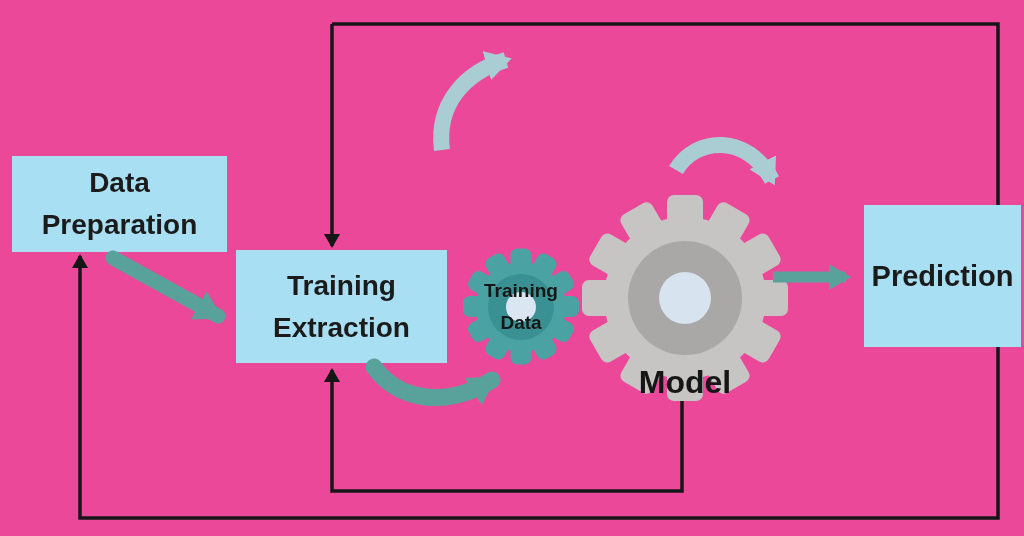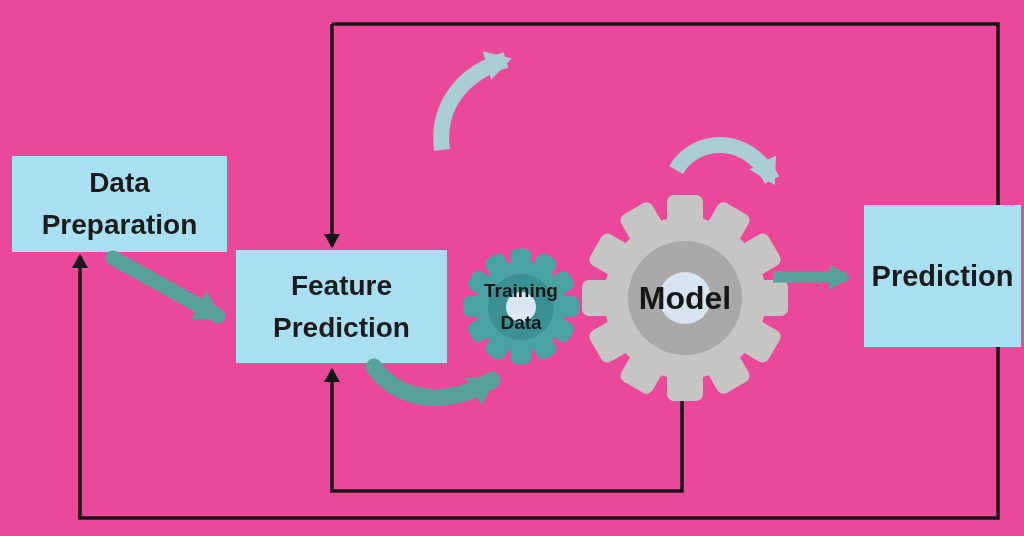--- a/index.html
+++ b/index.html
@@ -47,21 +47,21 @@
   #gear-train .ring{inset:25px;background:#3a9092;}
   #gear-train .hole{inset:43px;background:#dae6f1;}
   #gear-train .glabel{font-size:19px;line-height:32px;}
   #gear-train .glabel span{width:112px;}
 
   #gear-model{left:582px;top:195px;width:206px;height:206px;}
   #gear-model .tooth{width:206px;height:36px;top:85px;background:#c6c5c4;}
   #gear-model .body{inset:22px;background:#c6c5c4;}
   #gear-model .ring{inset:46px;background:#aaa8a7;}
   #gear-model .hole{inset:77px;background:#d7e3ee;}
-  #gear-model .glabel{font-size:32px;}
+  #gear-model .glabel{font-size:32px;align-items:flex-end;}
 </style>
 </head>
 <body>
 
 <div id="stage">
 
   <svg class="layer-connectors" width="1024" height="536" viewBox="0 0 1024 536">
     <defs>
       <marker id="mb" markerUnits="userSpaceOnUse" markerWidth="22" markerHeight="22" refX="12" refY="8" orient="auto">
         <path d="M0,0 L14,8 L0,16 Z" fill="#161616"></path>
@@ -71,21 +71,21 @@
       <path d="M332,24 L332,246" marker-end="url(#mb)"></path>
       <path d="M332,24 L998,24 L998,518 L80,518 L80,256" marker-end="url(#mb)"></path>
       <path d="M682,400 L682,491 L332,491 L332,370" marker-end="url(#mb)"></path>
     </g>
   </svg>
 
   <div class="node" id="box-dp">
     <span>Data Preparation</span>
   </div>
   <div class="node" id="box-fe">
-    <span>Feature Prediction</span>
+    <span>Training Extraction</span>
   </div>
   <div class="node" id="box-pred">
     <span>Prediction</span>
   </div>
 
   <svg class="layer-arcs" width="1024" height="536" viewBox="0 0 1024 536">
     <defs>
       <marker id="ml" markerUnits="userSpaceOnUse" markerWidth="34" markerHeight="34" refX="20" refY="15" orient="auto">
         <path d="M0,0 L26,15 L0,30 Z" fill="#a9cdd2"></path>
       </marker>

